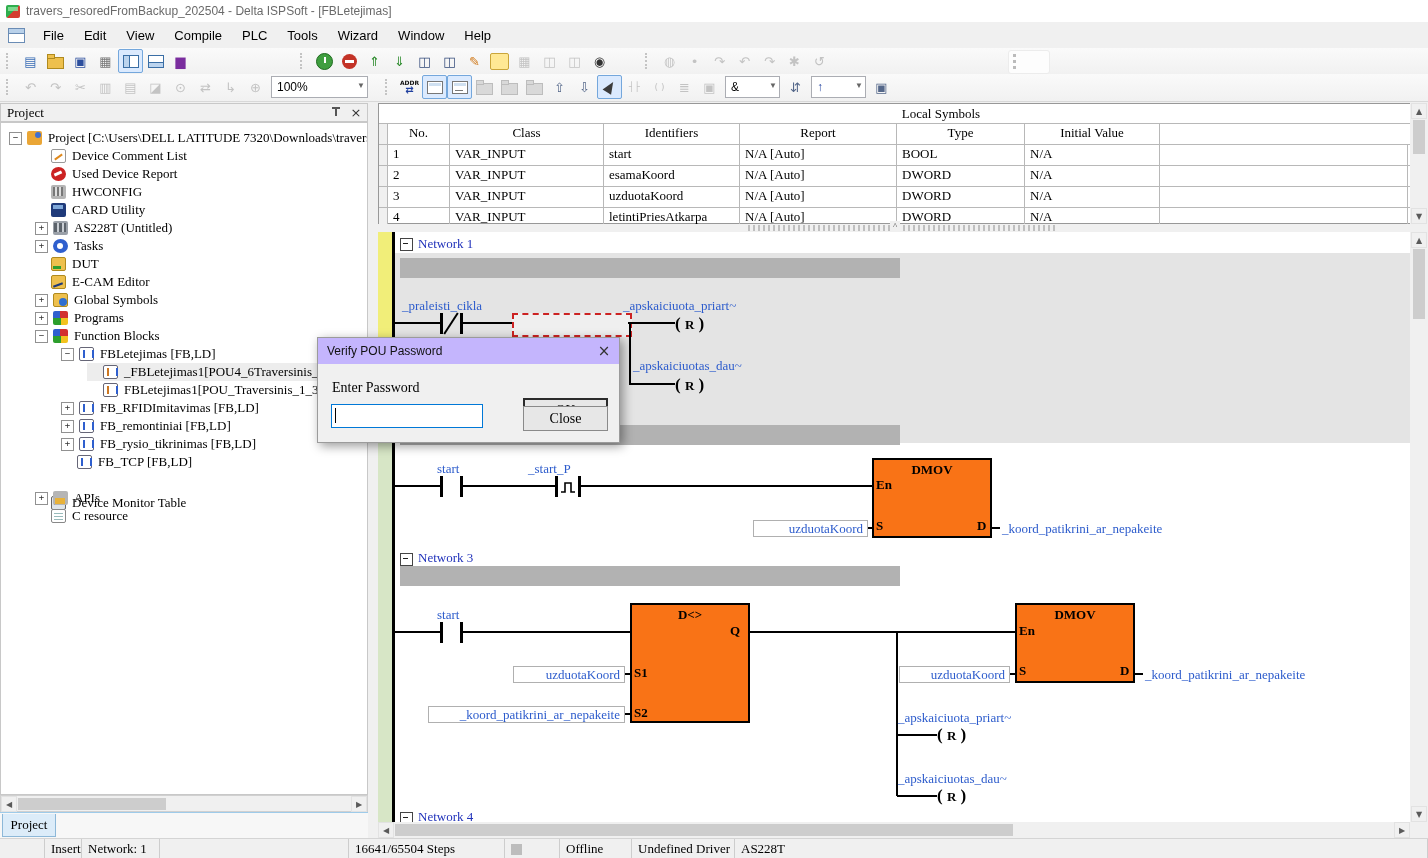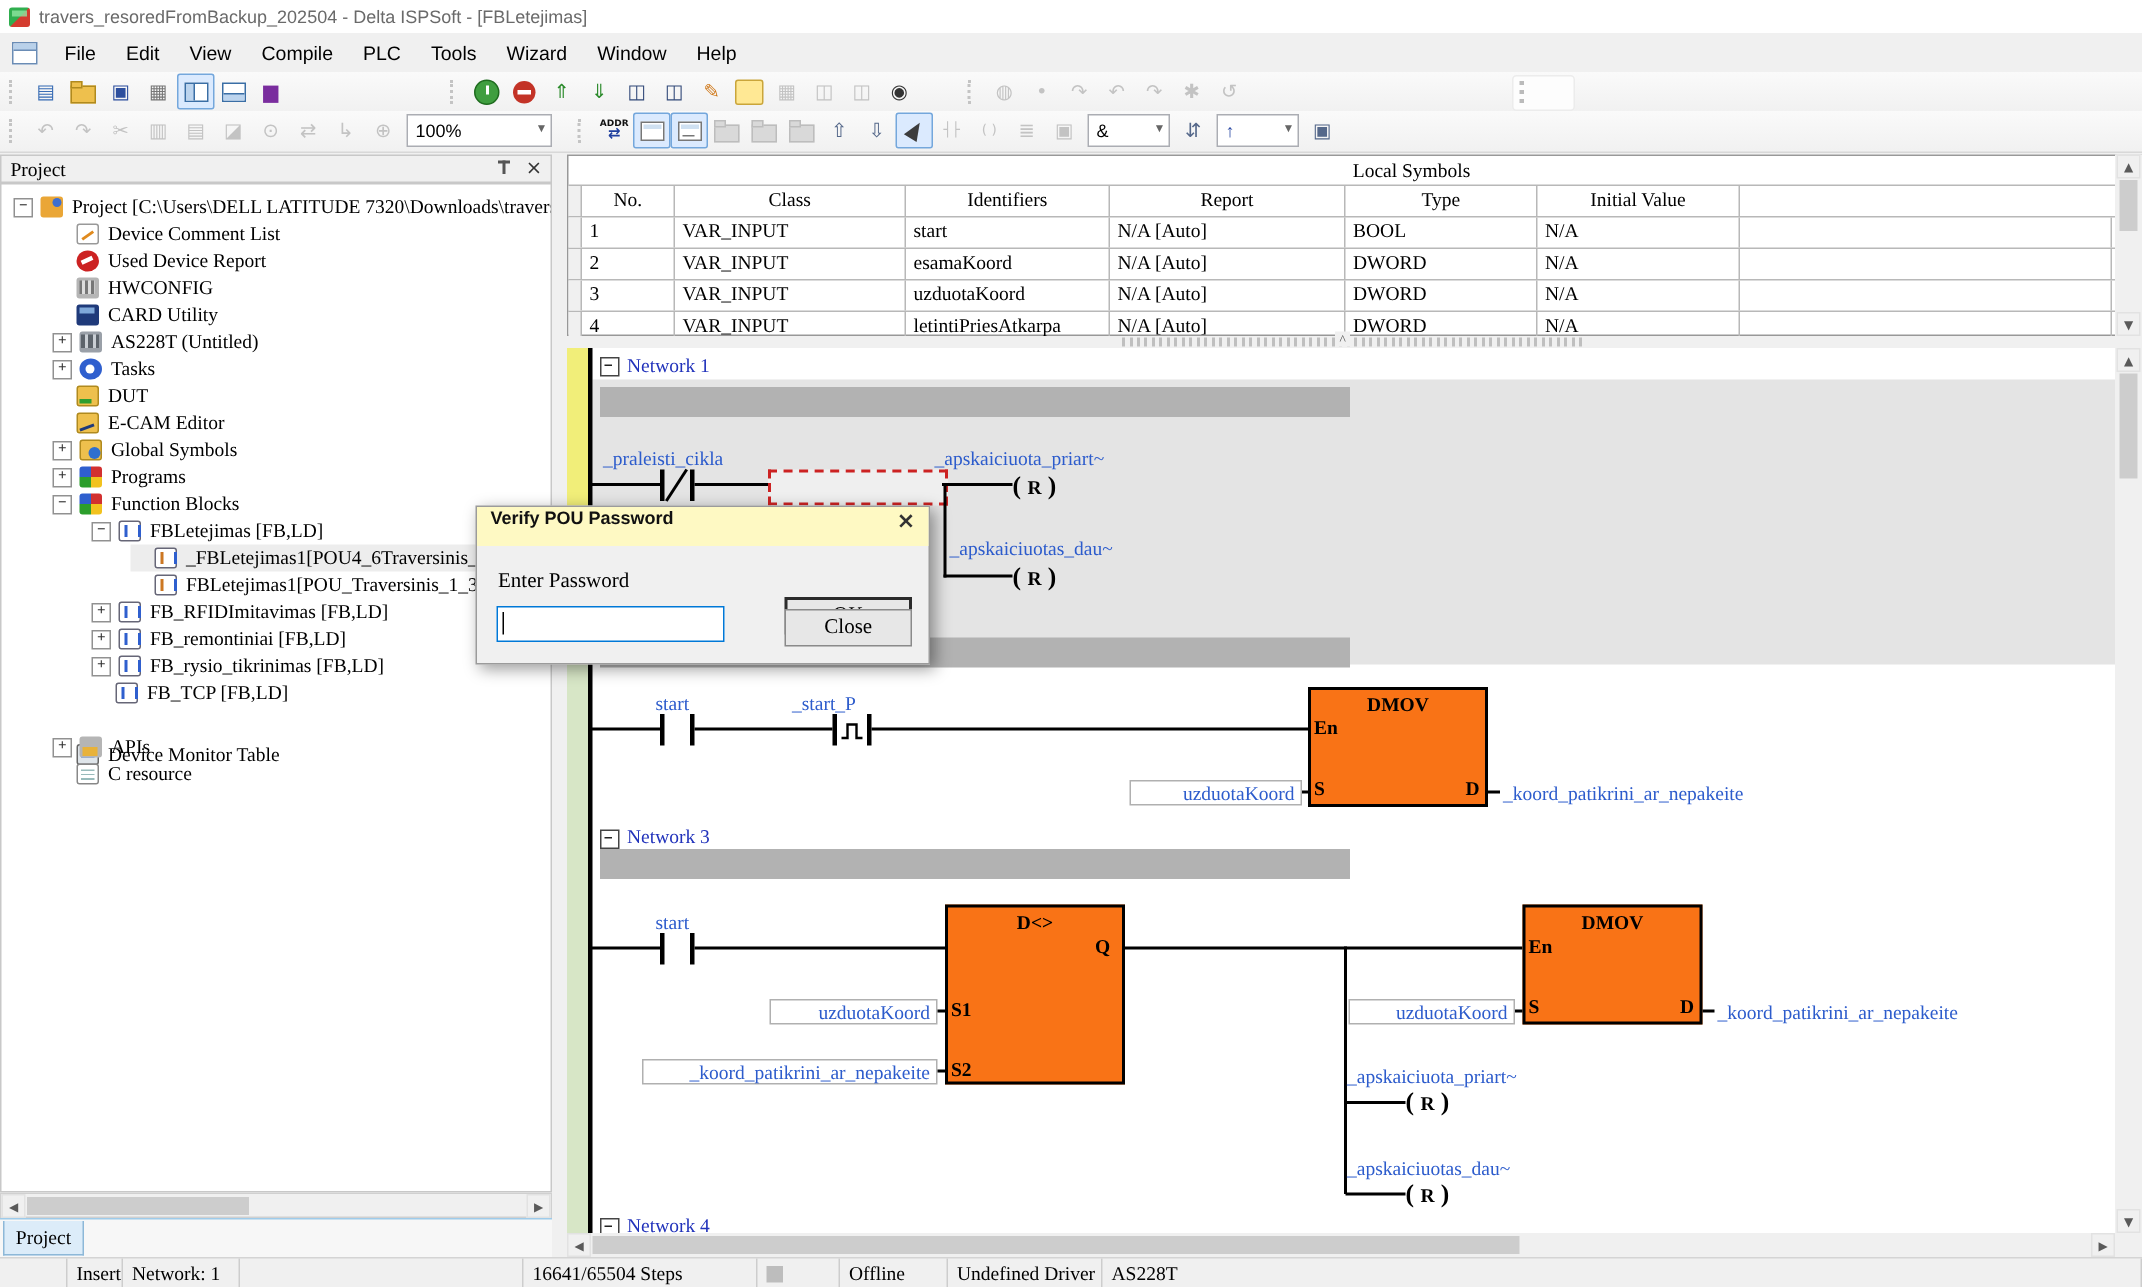--- a/index.html
+++ b/index.html
@@ -137,22 +137,22 @@
          color:#2d5ccc;text-align:right;padding:0 4px;line-height:15px;white-space:nowrap;}
   
   .statusbar{position:absolute;left:0;top:838px;width:1428px;height:20px;background:#f0f0f0;
              border-top:1px solid #d4d4d4;display:flex;}
   .sseg{border-right:1px solid #cdcdcd;display:flex;align-items:center;padding:0 6px;box-sizing:border-box;
         white-space:nowrap;overflow:hidden;flex:none;}
   .ssq{width:11px;height:11px;background:#bdbdbd;}
   
   .dialog{position:absolute;left:317px;top:337px;width:301px;height:104px;background:#f0f0f0;
           border:1px solid #9b9b9b;box-shadow:3px 3px 10px rgba(0,0,0,.4);z-index:50;}
-  .dlg-title{height:26px;background:#fef9c3;display:flex;align-items:flex-start;padding-left:9px;
-             font-family:"Liberation Sans","DejaVu Sans",sans-serif;font-size:12px;color:#111;font-weight:bold;}
+  .dlg-title{height:26px;background:#c4b5fd;display:flex;align-items:center;padding-left:9px;
+             font-family:"Liberation Sans","DejaVu Sans",sans-serif;font-size:12px;color:#111;}
   .dlg-x{margin-left:auto;width:30px;text-align:center;font-size:15px;color:#333;font-family:"DejaVu Sans",sans-serif;}
   .dlg-label{position:absolute;left:14px;top:42px;font-size:14px;text-align:center;}
   .dlg-input{position:absolute;left:13px;top:66px;width:150px;height:22px;background:#fff;border:1px solid #0078d7;}
   .dlg-input::before{content:"";position:absolute;left:3px;top:3px;width:1px;height:15px;background:#000;}
   .dlg-btn{position:absolute;left:205px;width:85px;height:25px;background:#e7e7e7;border:1px solid #8a8a8a;
            display:flex;align-items:center;justify-content:center;font-size:14px;box-sizing:border-box;}
   .dlg-ok{top:36px;border:2px solid #2b2b2b;margin-top:24px;}
   .dlg-close{top:68px;}
 </style>
 </head>

